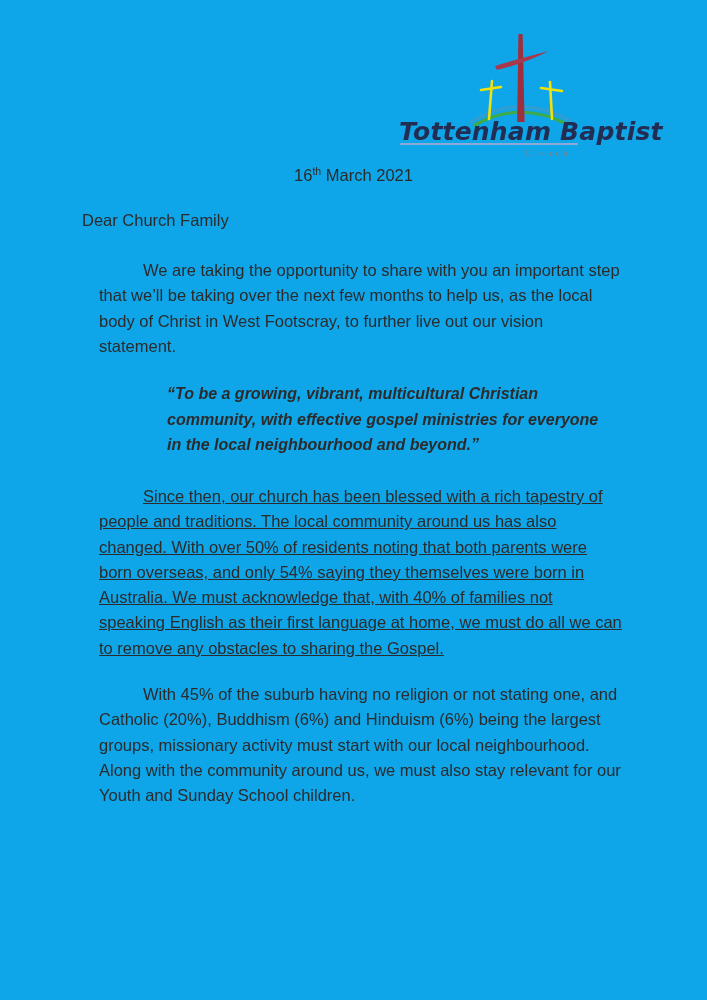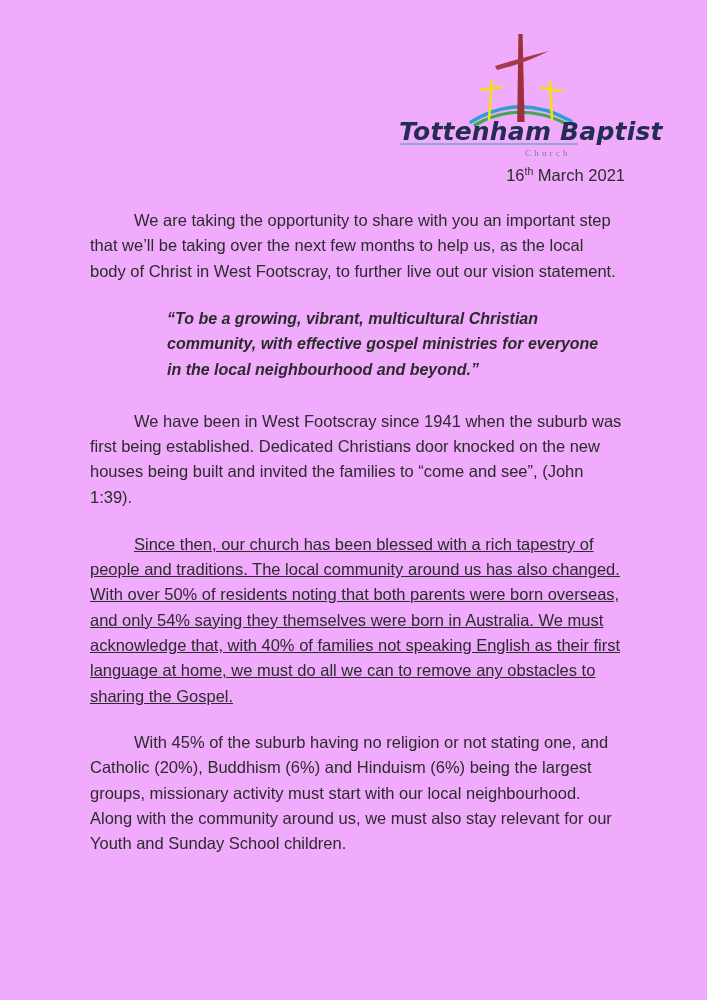--- a/index.html
+++ b/index.html
@@ -12,21 +12,21 @@
     height: 1000px;
     position: relative;
     overflow: hidden;
     font-family: "Liberation Sans", sans-serif;
     color: #2b2b2b;
   }
 
   .page {
     position: absolute;
     inset: 0;
-    background: #f0abfc;
+    background: #0ea5e9;
   }
 
   
   .letterhead {
     position: absolute;
     top: 18px;
     right: 68px;
     width: 240px;
     height: 128px;
   }
@@ -57,21 +57,21 @@
     fill: #7d8085;
     letter-spacing: 3.2px;
   }
 
   
   .date-line {
     position: absolute;
     top: 165px;
     left: 82px;
     width: 543px;
-    text-align: right;
+    text-align: center;
     font-size: 16.5px;
     line-height: 20px;
     color: #2b2b2b;
   }
   .date-line sup {
     font-size: 10.5px;
     vertical-align: super;
     line-height: 0;
   }
 
@@ -83,21 +83,21 @@
     width: 540px;
   }
   .salutation {
     font-size: 16.5px;
     line-height: 24px;
     margin: 0 0 26px 0;
   }
   .para {
     font-size: 16.5px;
     line-height: 25.3px;
-    margin: 0 0 22px 8px;
+    margin: 0 0 22px 17px;
     text-indent: 44px;
     text-align: left;
   }
   .para.tight {
     margin-bottom: 21px;
     text-decoration: underline;
   }
   .vision-block {
     margin: 4px 0 26px 0;
     padding-left: 85px;
@@ -141,26 +141,26 @@
       </svg>
     </div>
   </div>
 
   <div class="date-line">
     <span>16</span><sup>th</sup><span> March 2021</span>
   </div>
 
   <div class="body-copy">
 
+    <p class="salutation">Dear Church Family</p>
 
     <p class="para">We are taking the opportunity to share with you an important step that we’ll be taking over the next few months to help us, as the local body of Christ in West Footscray, to further live out our vision statement.</p>
 
     <p class="vision-block">“To be a growing, vibrant, multicultural Christian community, with effective gospel ministries for everyone in the local neighbourhood and beyond.”</p>
 
-    <p class="para">We have been in West Footscray since 1941 when the suburb was first being established. Dedicated Christians door knocked on the new houses being built and invited the families to “come and see”, (John 1:39).</p>
 
     <p class="para tight">Since then, our church has been blessed with a rich tapestry of people and traditions. The local community around us has also changed. With over 50% of residents noting that both parents were born overseas, and only 54% saying they themselves were born in Australia. We must acknowledge that, with 40% of families not speaking English as their first language at home, we must do all we can to remove any obstacles to sharing the Gospel.</p>
 
     <p class="para">With 45% of the suburb having no religion or not stating one, and Catholic (20%), Buddhism (6%) and Hinduism (6%) being the largest groups, missionary activity must start with our local neighbourhood. Along with the community around us, we must also stay relevant for our Youth and Sunday School children.</p>
 
   </div>
 
 </div>
 
 </body></html>

